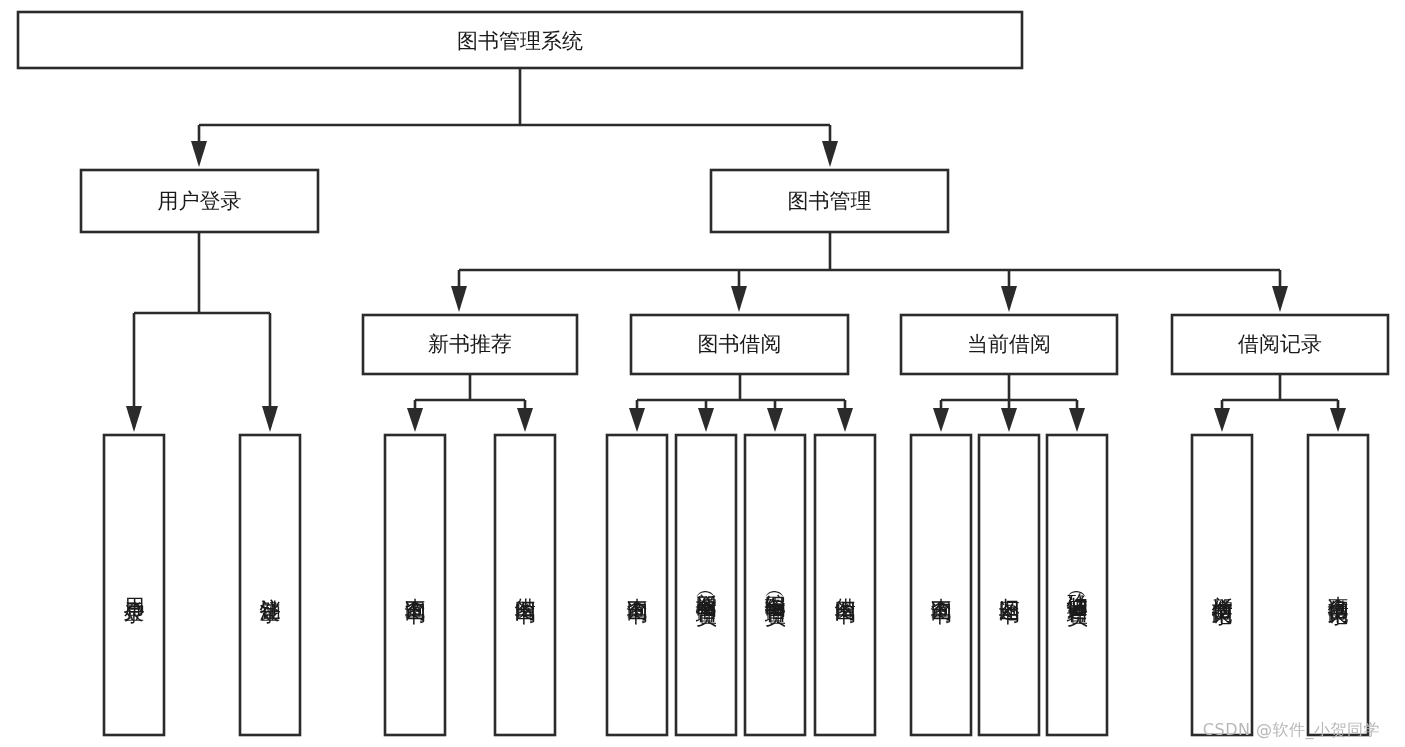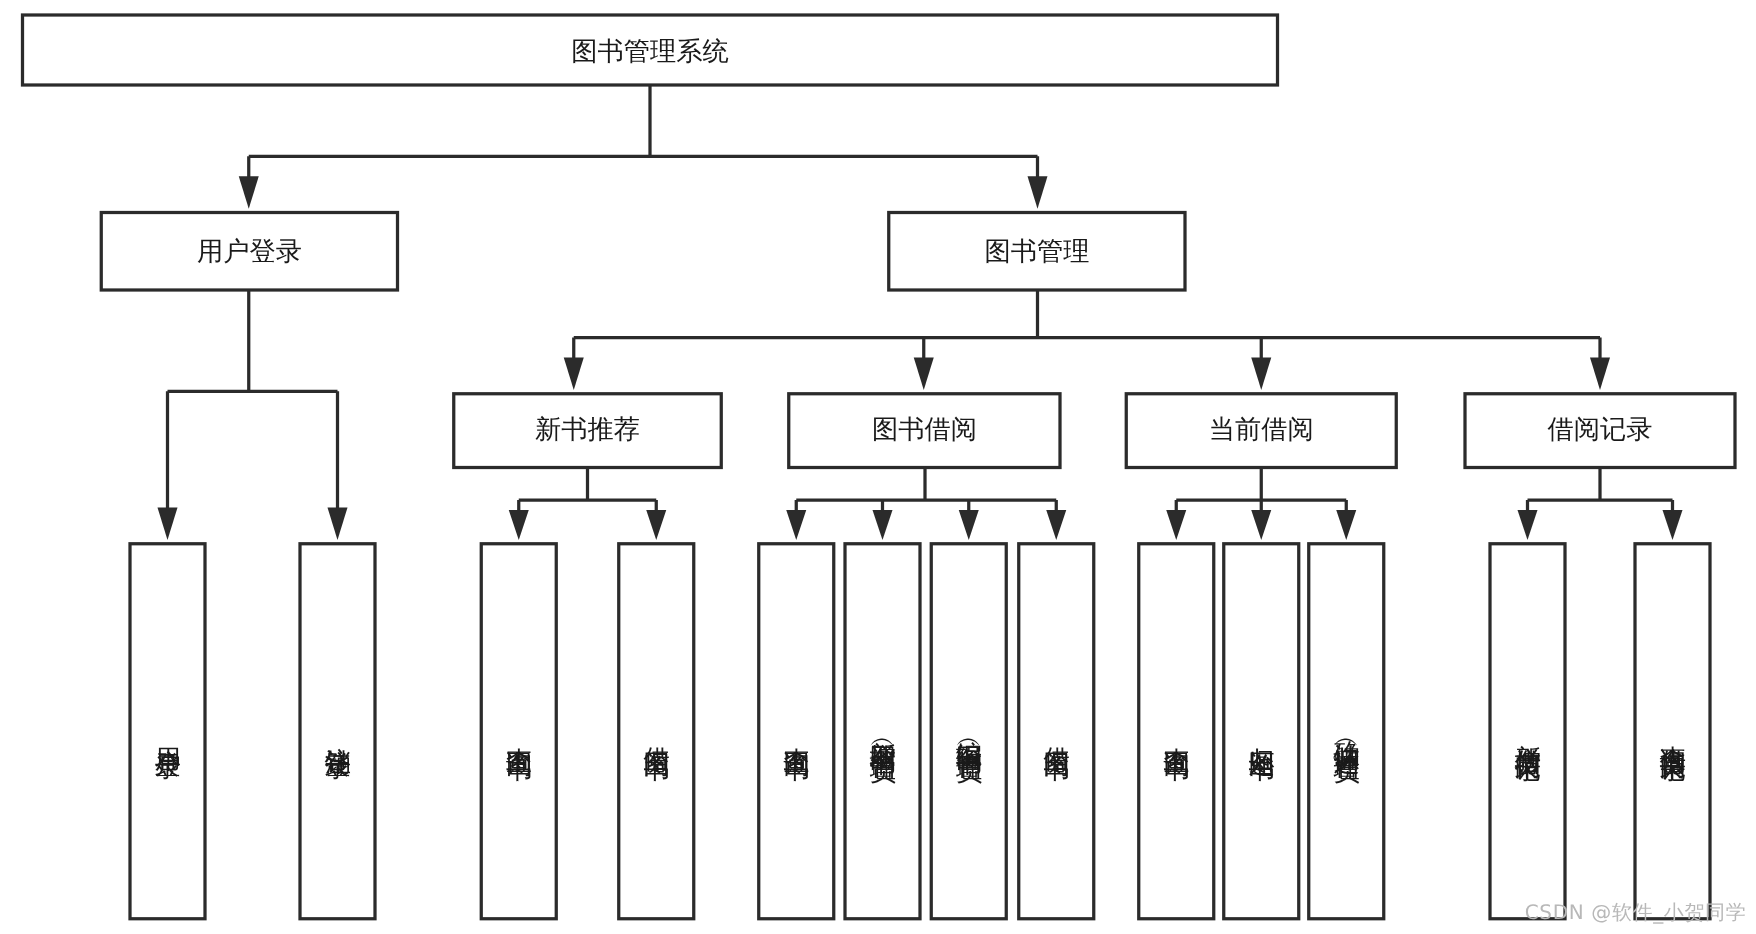--- a/index.html
+++ b/index.html
@@ -59,21 +59,21 @@
     color: #1a1a1a;
     letter-spacing: 2px;
     display: flex;
     align-items: center;
     justify-content: center;
     white-space: nowrap;
     pointer-events: none;
   }
   .watermark {
     position: absolute;
-    right: 8px;
+    right: 25px;
     bottom: 6px;
     font-family: "DejaVu Sans", "Liberation Sans", sans-serif;
     font-size: 16px;
     color: #b8b8b8;
     letter-spacing: 0.5px;
     white-space: nowrap;
   }
 </style>
 </head>
 <body>

